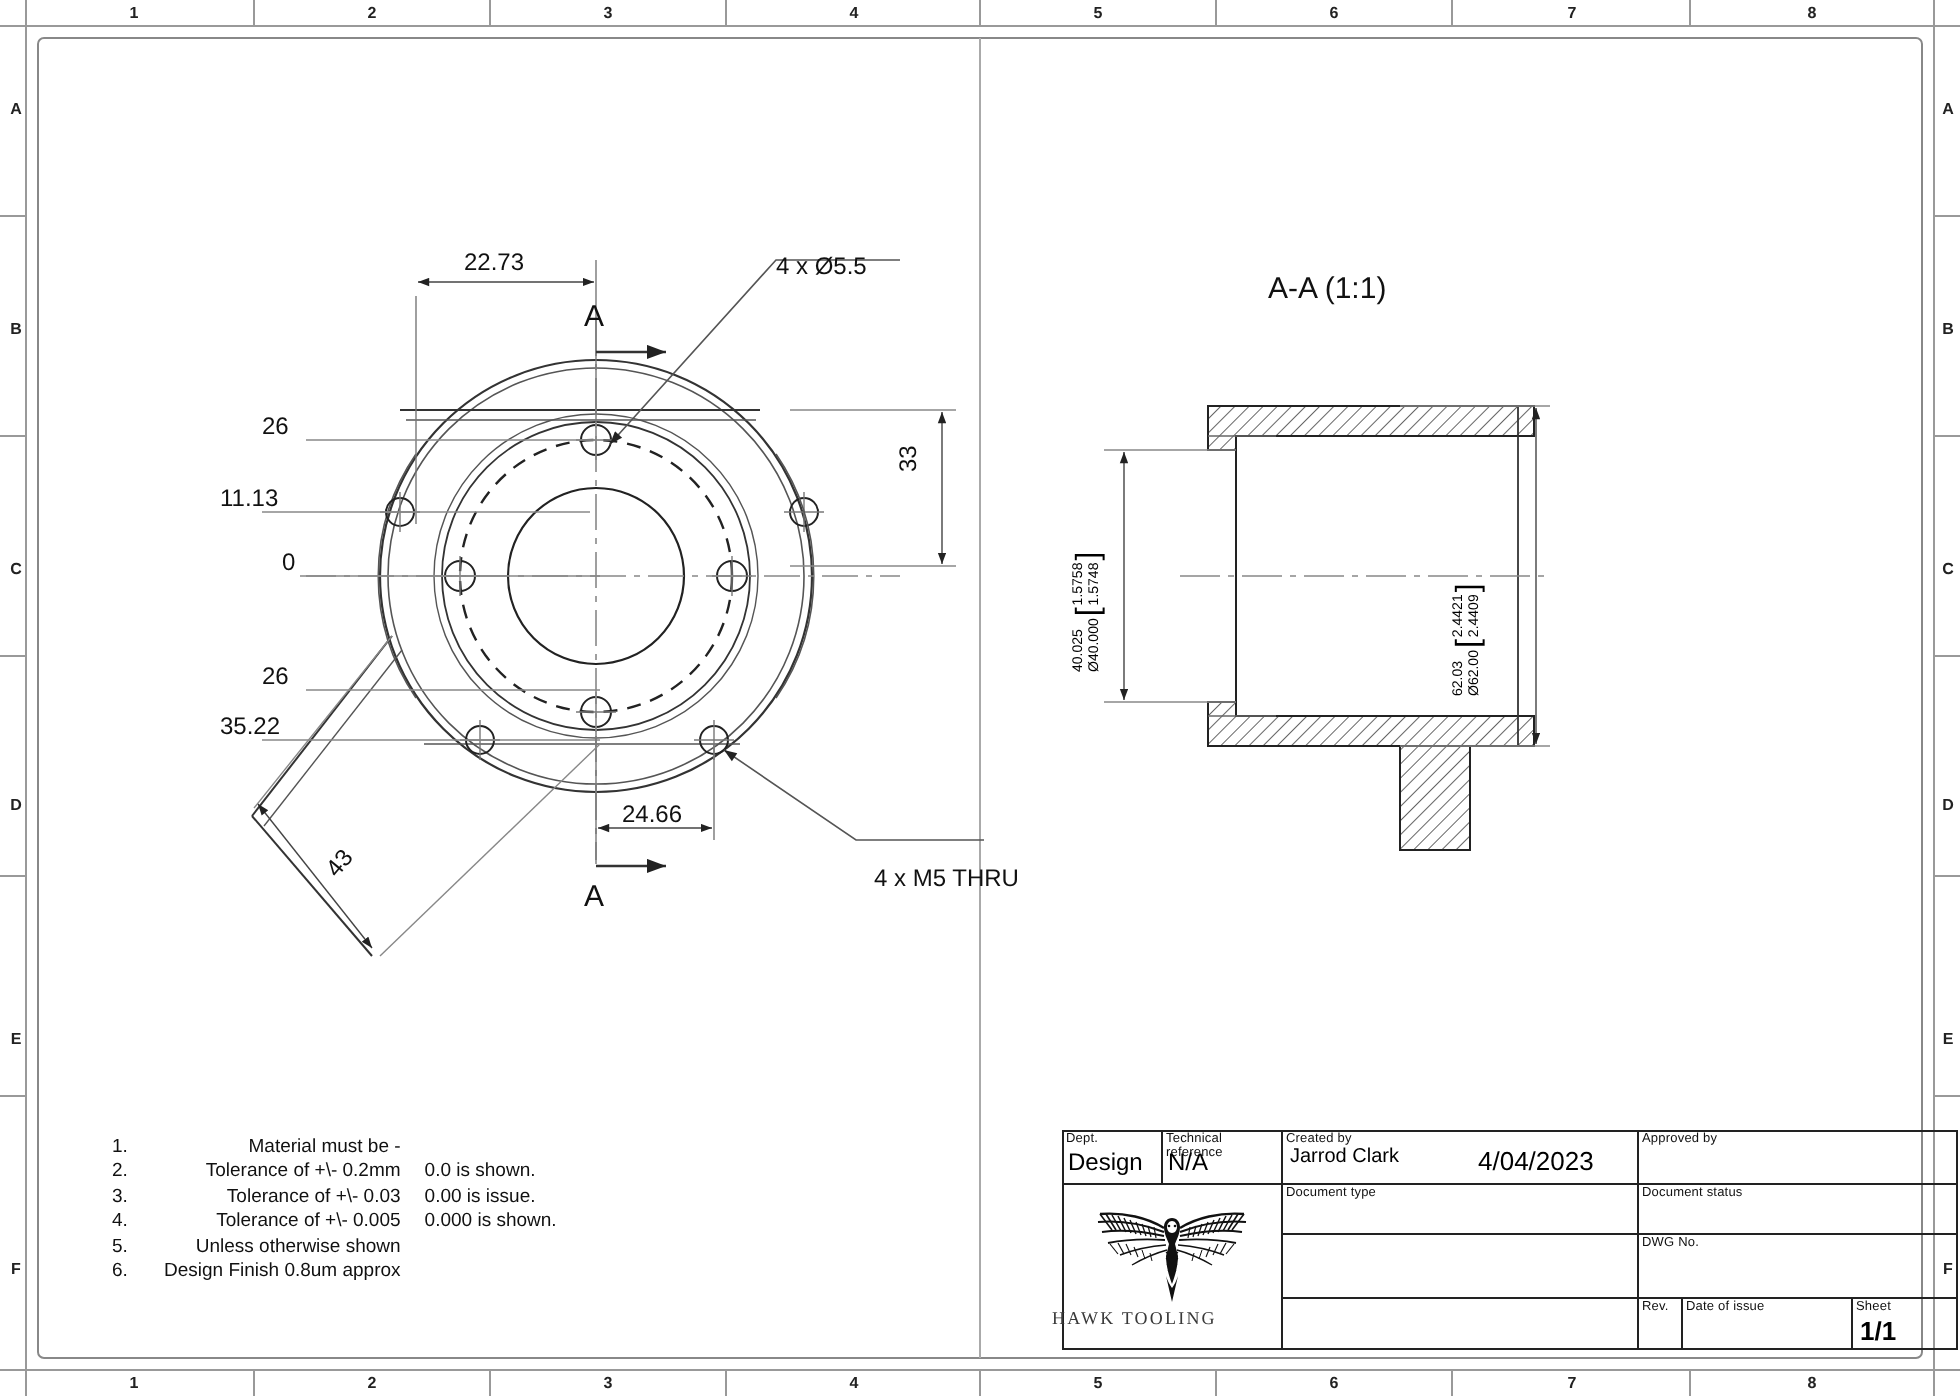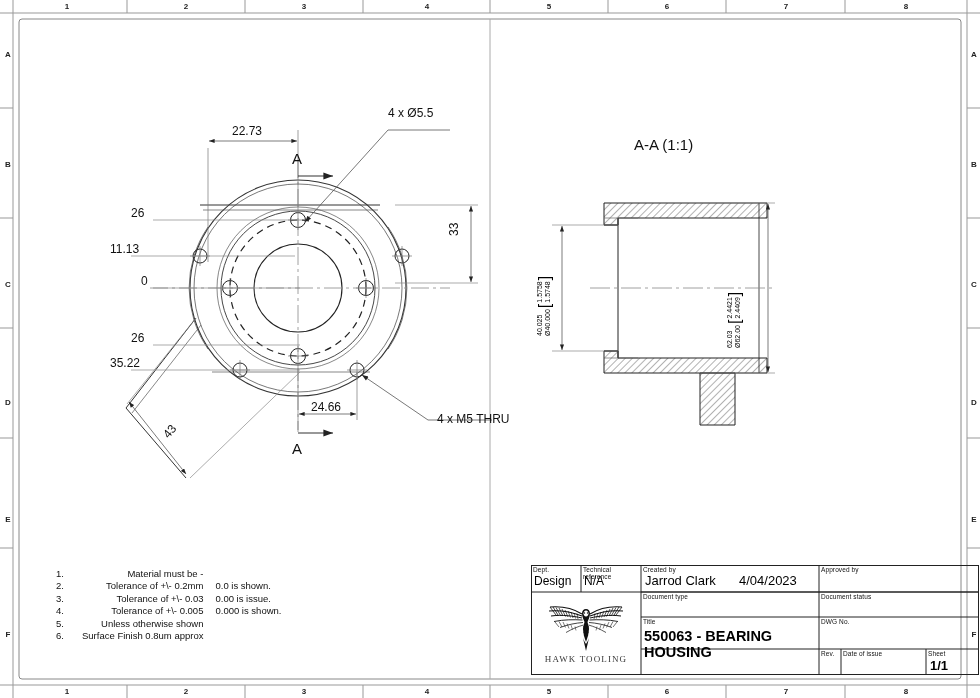--- a/index.html
+++ b/index.html
@@ -12,21 +12,21 @@
   svg.layer{position:absolute;left:0;top:0;width:980px;height:698px;}
 
   
   .zone{
     position:absolute;font-size:8px;font-weight:bold;color:#222;
     text-align:center;
   }
 
   
   .dim{position:absolute;font-size:11px;color:#111;white-space:pre;}
-  .leader-lbl{position:absolute;font-size:11px;color:#111;white-space:pre;}
+  .leader-lbl{position:absolute;font-size:11px;color:#111;white-space:pre;margin-top:20px;}
   .secmark{position:absolute;font-size:15px;color:#111;white-space:pre;}
   .viewtitle{position:absolute;font-size:15px;color:#111;white-space:pre;}
 
   
   #notes{position:absolute;left:46px;top:568px;font-size:9.5px;line-height:12.4px;color:#111;}
   #notes .hdr{font-size:11.5px;font-weight:bold;text-decoration:underline;margin-bottom:2px;}
   #notes table{border-collapse:collapse;font-size:9.5px;}
   #notes td{padding:0;vertical-align:top;line-height:12.4px;}
   #notes td.num{width:26px;padding-left:10px;}
   #notes td.b{padding-left:0px;text-align:right;}
@@ -34,21 +34,21 @@
 
   
   #tb{position:absolute;left:531px;top:565px;width:448px;height:110px;}
   #tb .cell{position:absolute;box-sizing:border-box;}
   #tb .lbl{position:absolute;font-size:6.5px;color:#111;left:2px;top:1px;letter-spacing:.1px;}
   #tb .val{position:absolute;font-size:13px;color:#000;left:3px;top:8px;}
   #tb .valbig{position:absolute;font-size:15px;font-weight:bold;color:#000;left:3px;top:12px;}
   #tb .valsheet{position:absolute;font-size:13px;font-weight:bold;color:#000;left:4px;top:9px;}
 
   #logoText{position:absolute;font-family:"Liberation Serif", serif;font-size:9px;
-            letter-spacing:1.1px;color:#3a3a3a;text-align:center;width:120px;}
+            letter-spacing:1.1px;color:#3a3a3a;text-align:left;width:120px;}
 </style>
 </head>
 <body>
 
 <div id="sheet">
 
   <svg class="layer" viewBox="0 0 980 698">
     <defs>
       <marker id="ar" markerWidth="9" markerHeight="9" refX="8" refY="3" orient="auto" markerUnits="strokeWidth">
         <path d="M0,0 L8,3 L0,6 z" fill="#222"></path>
@@ -358,21 +358,21 @@
         <td class="b">Tolerance of +\- 0.005</td>
         <td class="c">0.000 is shown.</td>
       </tr>
       <tr>
         <td class="num">5.</td>
         <td class="b">Unless otherwise shown</td>
         <td class="c"></td>
       </tr>
       <tr>
         <td class="num">6.</td>
-        <td class="b">Surface Finish 0.8um approx</td>
+        <td class="b">Design Finish 0.8um approx</td>
         <td class="c"></td>
       </tr>
     </tbody>
       </table>
   </div>
 
   <div id="tb">
     <svg width="448" height="110" viewBox="0 0 448 110" style="position:absolute;left:0;top:0;">
       <g stroke="#222" stroke-width="1" fill="none">
         <rect x="0.5" y="0.5" width="447" height="109"></rect>
@@ -393,41 +393,37 @@
     <div class="cell" style="left:0;top:0;width:50px;height:27px;">
       <div class="lbl">Dept.</div>
       <div class="val" style="font-size:12px;top:9px;">Design</div>
     </div>
     <div class="cell" style="left:50px;top:0;width:60px;height:27px;">
       <div class="lbl">Technical reference</div>
       <div class="val" style="font-size:12px;top:9px;">N/A</div>
     </div>
     <div class="cell" style="left:110px;top:0;width:178px;height:27px;">
       <div class="lbl">Created by</div>
-      <div class="val" style="font-size:13px;top:8px;left:4px;">Jarrod Clark</div>
+      <div class="val" style="font-size:10px;top:8px;left:4px;">Jarrod Clark</div>
       <div class="val" style="font-size:13px;top:8px;left:98px;">4/04/2023</div>
     </div>
     <div class="cell" style="left:288px;top:0;width:160px;height:27px;">
       <div class="lbl">Approved by</div>
       <div class="val" style="font-size:12px;top:9px;"></div>
     </div>
 
     <div class="cell" style="left:110px;top:27px;width:178px;height:25px;">
       <div class="lbl">Document type</div>
       <div class="val" style="font-size:11px;"></div>
     </div>
     <div class="cell" style="left:288px;top:27px;width:160px;height:25px;">
       <div class="lbl">Document status</div>
       <div class="val" style="font-size:11px;"></div>
     </div>
 
-    <div class="cell" style="left:110px;top:52px;width:178px;height:32px;">
-      <div class="lbl">Title</div>
-      <div class="valbig" style="font-size:14.5px;top:11px;left:3px;">550063 - BEARING HOUSING</div>
-    </div>
     <div class="cell" style="left:288px;top:52px;width:160px;height:32px;">
       <div class="lbl">DWG No.</div>
       <div class="val" style="font-size:11px;"></div>
     </div>
 
     <div class="cell" style="left:288px;top:84px;width:22px;height:26px;">
       <div class="lbl">Rev.</div>
       <div class="val" style="font-size:11px;"></div>
     </div>
     <div class="cell" style="left:310px;top:84px;width:85px;height:26px;">

